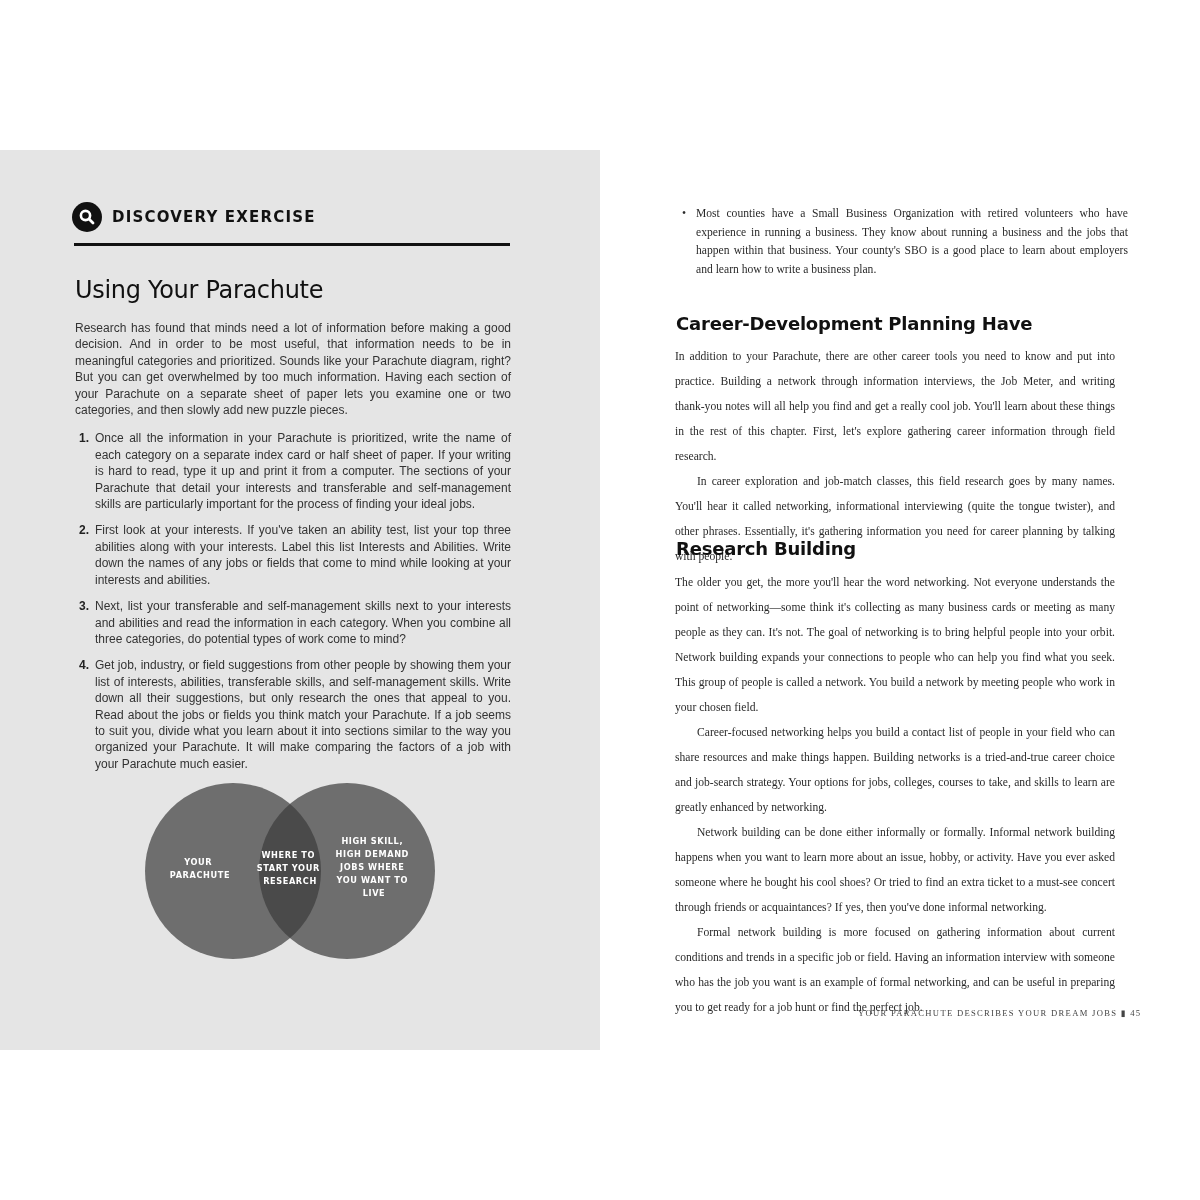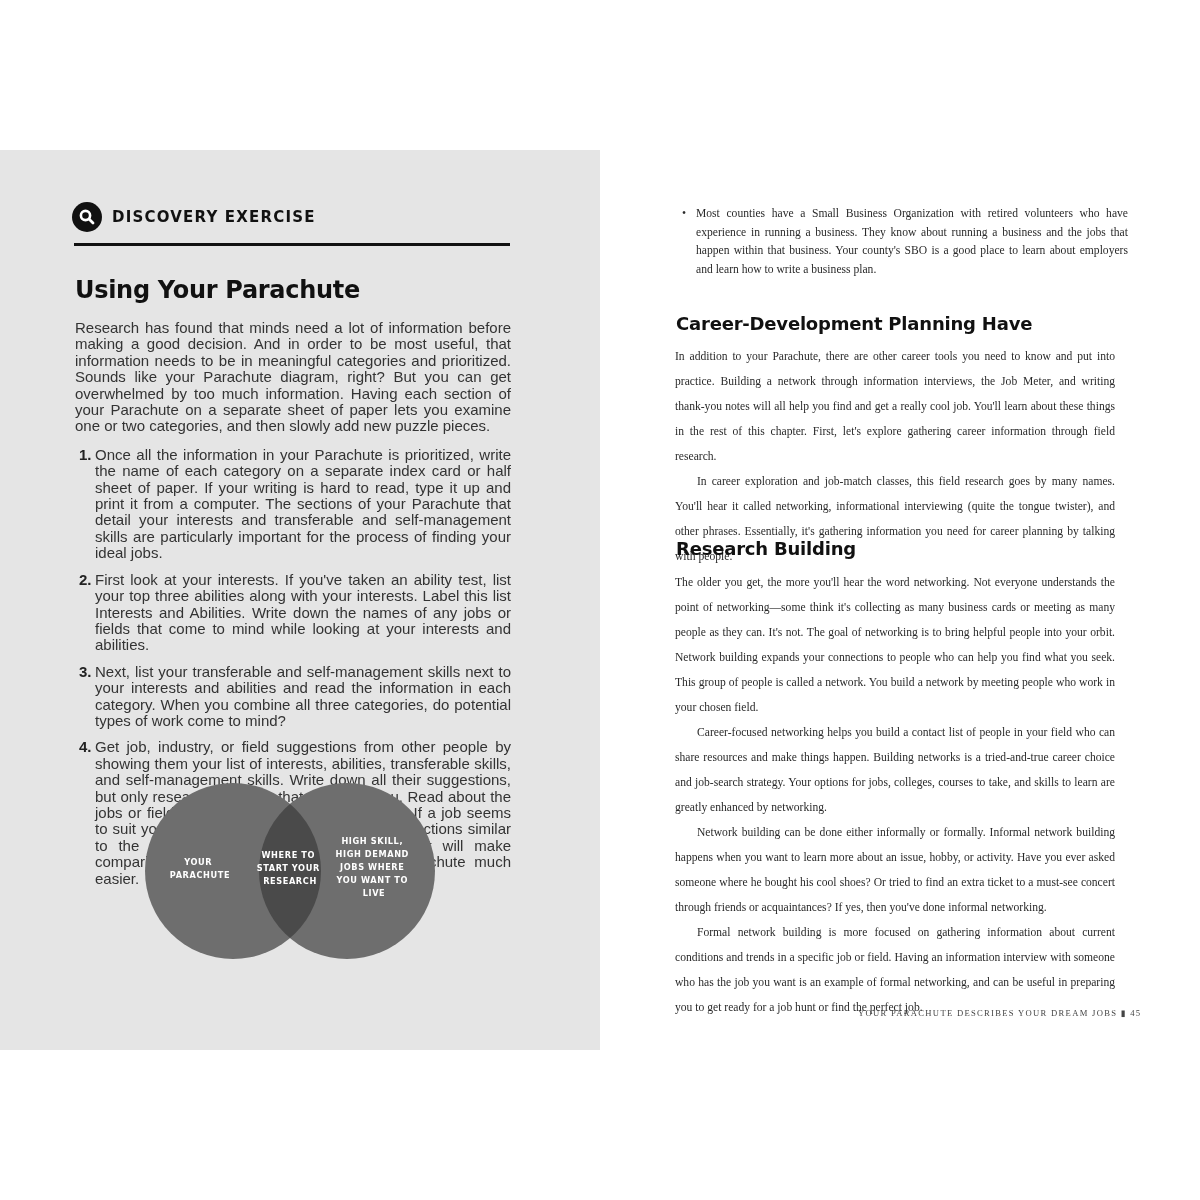--- a/index.html
+++ b/index.html
@@ -4,23 +4,23 @@
 <style>
   html, body { margin:0; padding:0; }
   body { width:1200px; height:1200px; background:#ffffff; position:relative; overflow:hidden; color:#1a1a1a; }
   .left-page { position:absolute; left:0; top:150px; width:600px; height:900px; background:#e5e5e5; }
   .right-page { position:absolute; left:600px; top:150px; width:600px; height:900px; background:#ffffff; }
 
   .ex-header { position:absolute; left:72px; top:54px; width:440px; height:26px; display:flex; align-items:center; }
   .ex-icon { width:30px; height:30px; border-radius:50%; background:#111; display:flex; align-items:center; justify-content:center; margin-right:10px; }
   .ex-label { font-family:"DejaVu Sans", sans-serif; font-weight:bold; font-size:15px; letter-spacing:1.2px; color:#111; }
   .ex-rule { position:absolute; left:74px; top:93px; width:436px; height:3px; background:#111; }
-  .ex-title { position:absolute; left:75px; top:126px; font-family:"DejaVu Sans", sans-serif; font-weight:bold; font-size:24px; color:#111; letter-spacing:-0.3px; }
+  .ex-title { position:absolute; left:75px; top:126px; font-family:"DejaVu Sans", sans-serif; font-weight:normal; font-size:24px; color:#111; letter-spacing:-0.3px; }
 
-  .ex-body { position:absolute; left:75px; top:170px; width:436px; font-family:"Liberation Sans", sans-serif; font-size:15px; line-height:16.4px; color:#333; text-align:justify; }
+  .ex-body { position:absolute; left:75px; top:170px; width:436px; font-family:"Liberation Sans", sans-serif; font-size:12px; line-height:16.4px; color:#333; text-align:justify; }
   .ex-body p { margin:0; }
   .ex-list { list-style:none; margin:12px 0 0 0; padding:0; }
   .ex-list li { position:relative; padding-left:20px; margin-bottom:10px; }
   .ex-list .num { position:absolute; left:4px; top:0; font-weight:bold; color:#222; }
 
   .venn { position:absolute; left:144px; top:632px; width:292px; height:178px; }
 
   .r-body { position:absolute; left:75px; width:440px; font-family:"Liberation Serif", serif; font-size:11.6px; line-height:25px; color:#2a2a2a; text-align:justify; }
   .r-body p { margin:0; }
   .r-body p.indent { text-indent:22px; }

